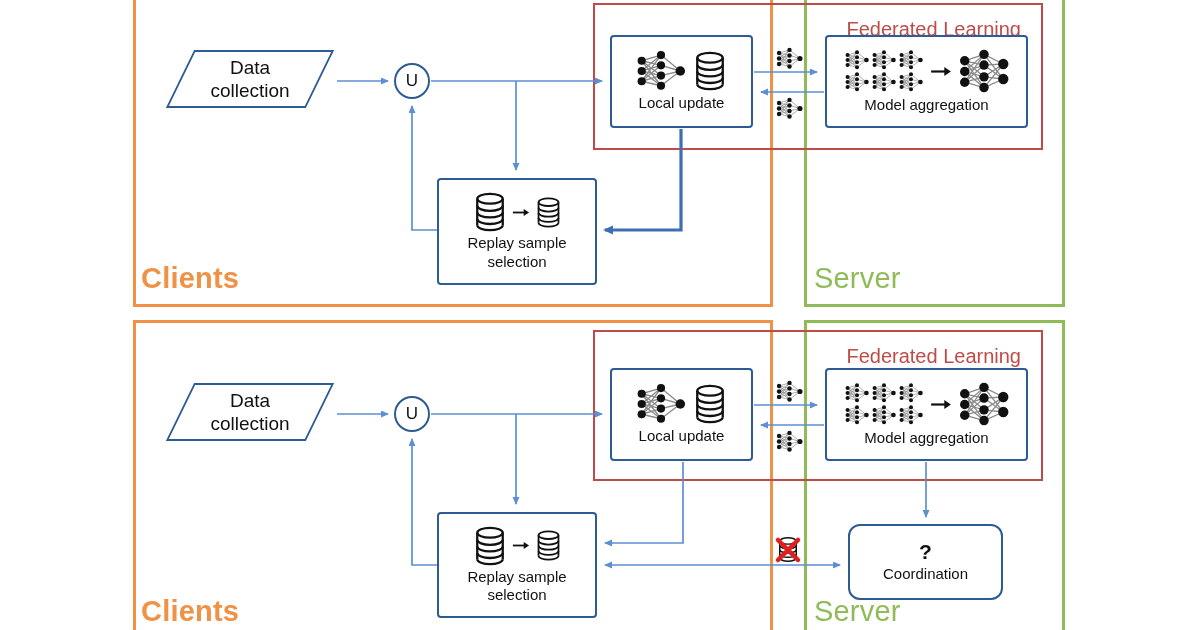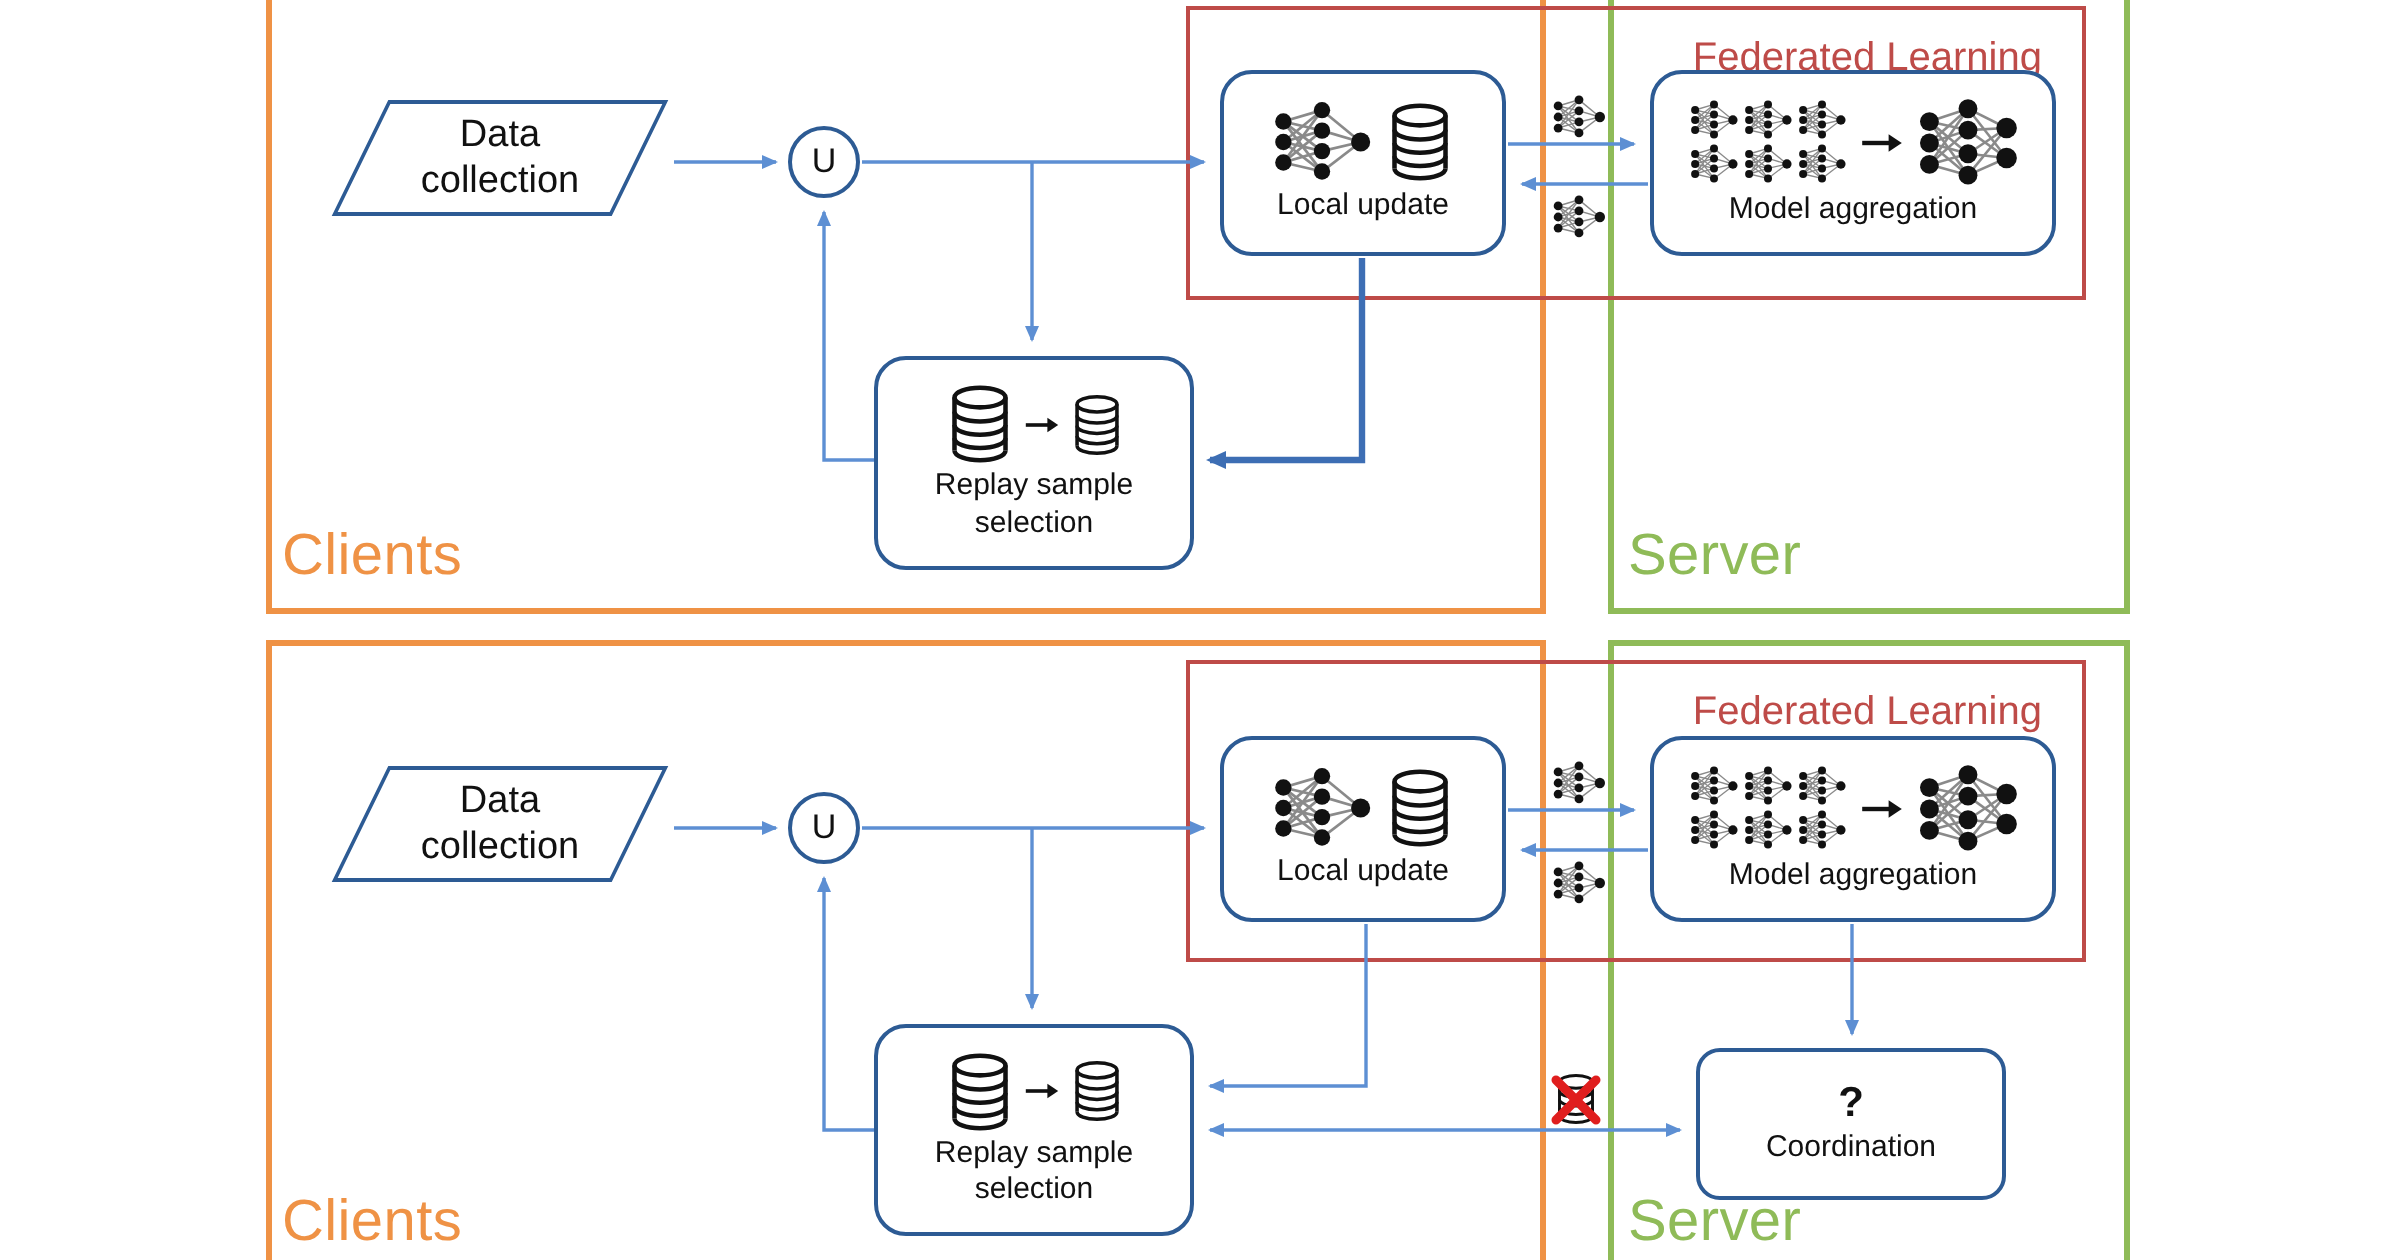--- a/index.html
+++ b/index.html
@@ -16,26 +16,26 @@
   body{font-family:"Liberation Sans",sans-serif;background:#ffffff;}
   .canvas{position:relative;width:1200px;height:630px;background:#ffffff;overflow:hidden;}
 
   
   .region{position:absolute;border:3px solid;background:transparent;}
   .region.clients{border-color:var(--clients-orange);}
   .region.server{border-color:var(--server-green);}
   .region.federated{border:2.5px solid var(--federated-red);z-index:2;}
 
   .region-label{position:absolute;font-size:29px;font-weight:500;letter-spacing:0.2px;z-index:5;}
-  .region-label.clients{color:var(--clients-orange);}
+  .region-label.clients{color:var(--clients-orange);font-weight:bold;}
   .region-label.server{color:var(--server-green);}
   .fl-label{position:absolute;top:1px;right:20px;font-size:20px;font-weight:500;color:var(--federated-red);white-space:nowrap;margin-top:12px;}
 
   
-  .node{position:absolute;border:2.5px solid var(--node-navy);border-radius:16px;background:#ffffff;
+  .node{position:absolute;border:2.5px solid var(--node-navy);border-radius:4px;background:#ffffff;
         display:flex;flex-direction:column;align-items:center;justify-content:center;z-index:4;}
   .node-label{font-size:15px;color:#111;text-align:center;line-height:1.22;margin-top:2px;}
   .icon-row{display:flex;align-items:center;justify-content:center;gap:7px;}
 
   
   .pgram{position:absolute;width:140px;height:58px;border:2.5px solid var(--node-navy);
          transform:skewX(-26deg);background:#fff;z-index:4;}
   .pgram-label{position:absolute;width:140px;height:58px;display:flex;align-items:center;justify-content:center;
                z-index:5;font-size:19px;color:#111;text-align:center;line-height:1.22;}
   .pgram-label span{display:block;width:92px;}

